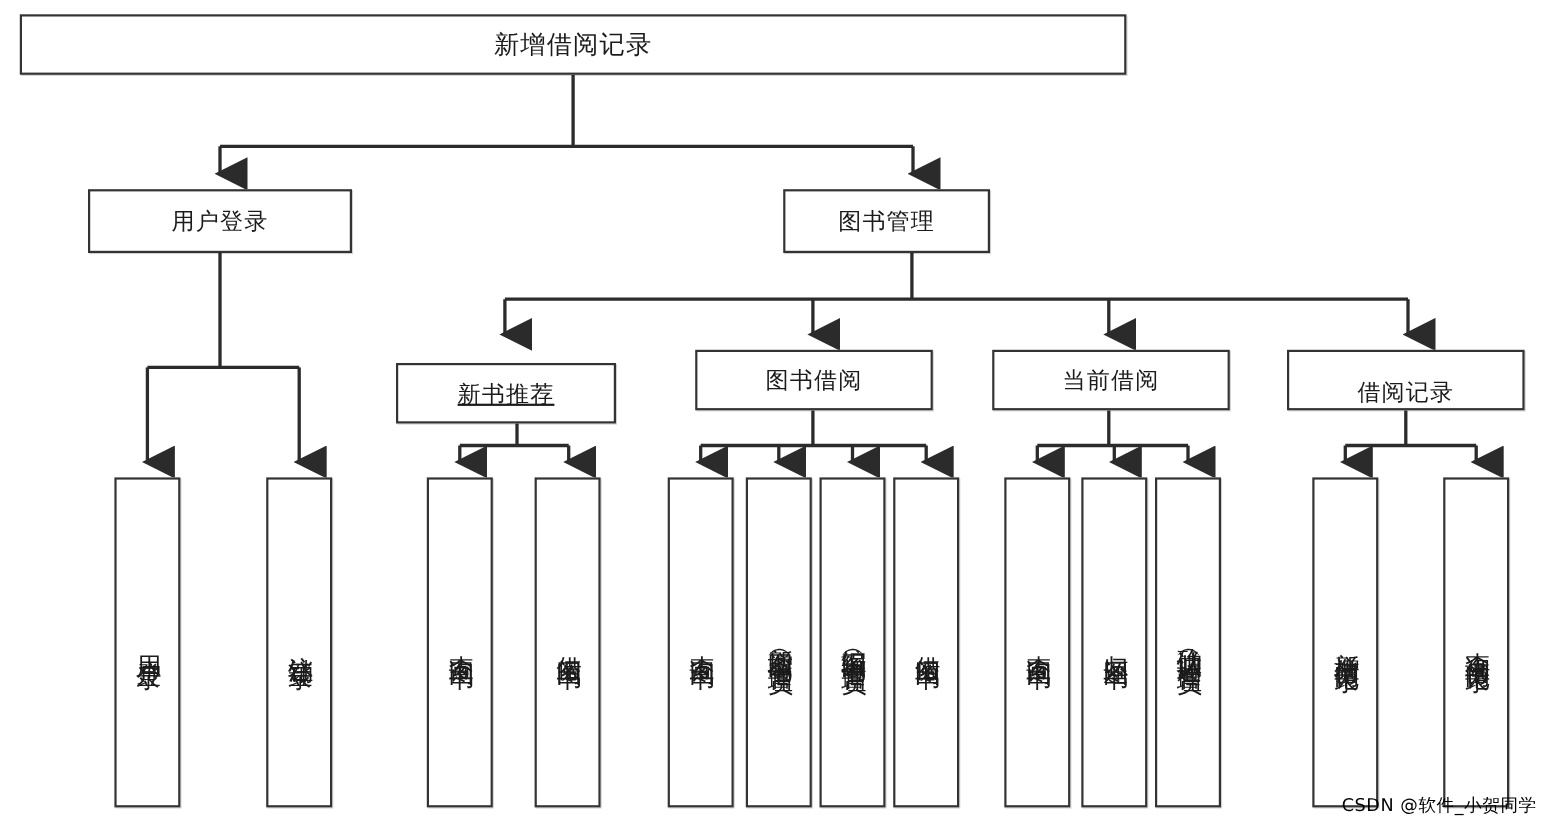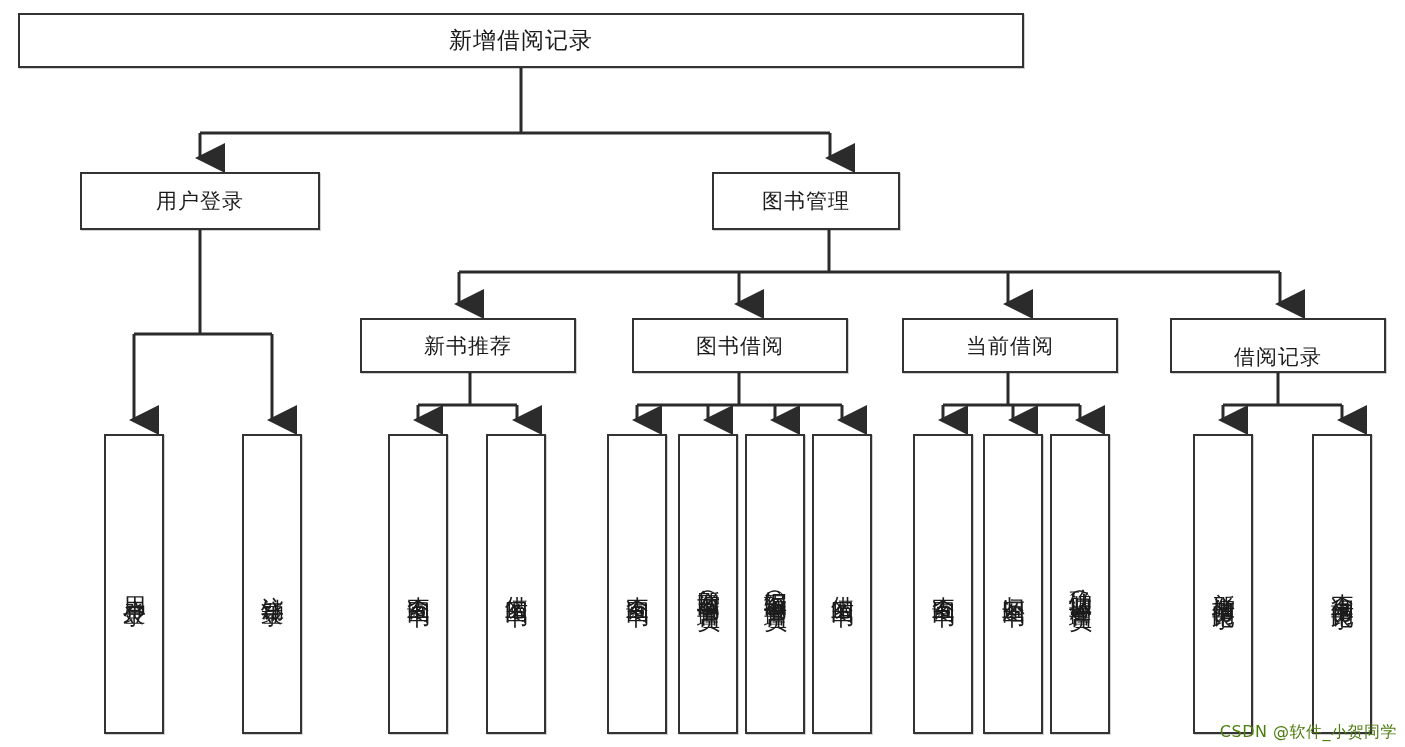--- a/index.html
+++ b/index.html
@@ -56,21 +56,21 @@
     color: #1b1b1b;
   }
   #title-node {
     font-size: 23px;
   }
   #watermark {
     position: absolute;
     right: 8px;
     bottom: 4px;
     font-size: 16px;
-    color: #4d7c0f;
+    color: #000000;
     letter-spacing: 0.5px;
     white-space: nowrap;
     z-index: 5;
   }
 </style>
 </head>
 <body>
 
 <div id="canvas">
 
@@ -129,21 +129,21 @@
     <span>新增借阅记录</span>
   </div>
 
   <div class="node horiz" style="left:80px; top:172px; width:240px; height:58px;">
     <span>用户登录</span>
   </div>
   <div class="node horiz" style="left:712px; top:172px; width:188px; height:58px;">
     <span>图书管理</span>
   </div>
 
-  <div class="node horiz" style="left:360px; top:318px; width:216px; height:55px;">
+  <div class="node horiz" style="left:360px; top:330px; width:200px; height:55px;text-decoration:underline;">
     <span>新书推荐</span>
   </div>
   <div class="node horiz" style="left:902px; top:318px; width:216px; height:55px;">
     <span>当前借阅</span>
   </div>
   <div class="node horiz" style="left:632px; top:318px; width:216px; height:55px;">
     <span>图书借阅</span>
   </div>
   <div class="node horiz" style="left:1170px; top:318px; width:216px; height:55px;align-items:flex-end;">
     <span>借阅记录</span>

